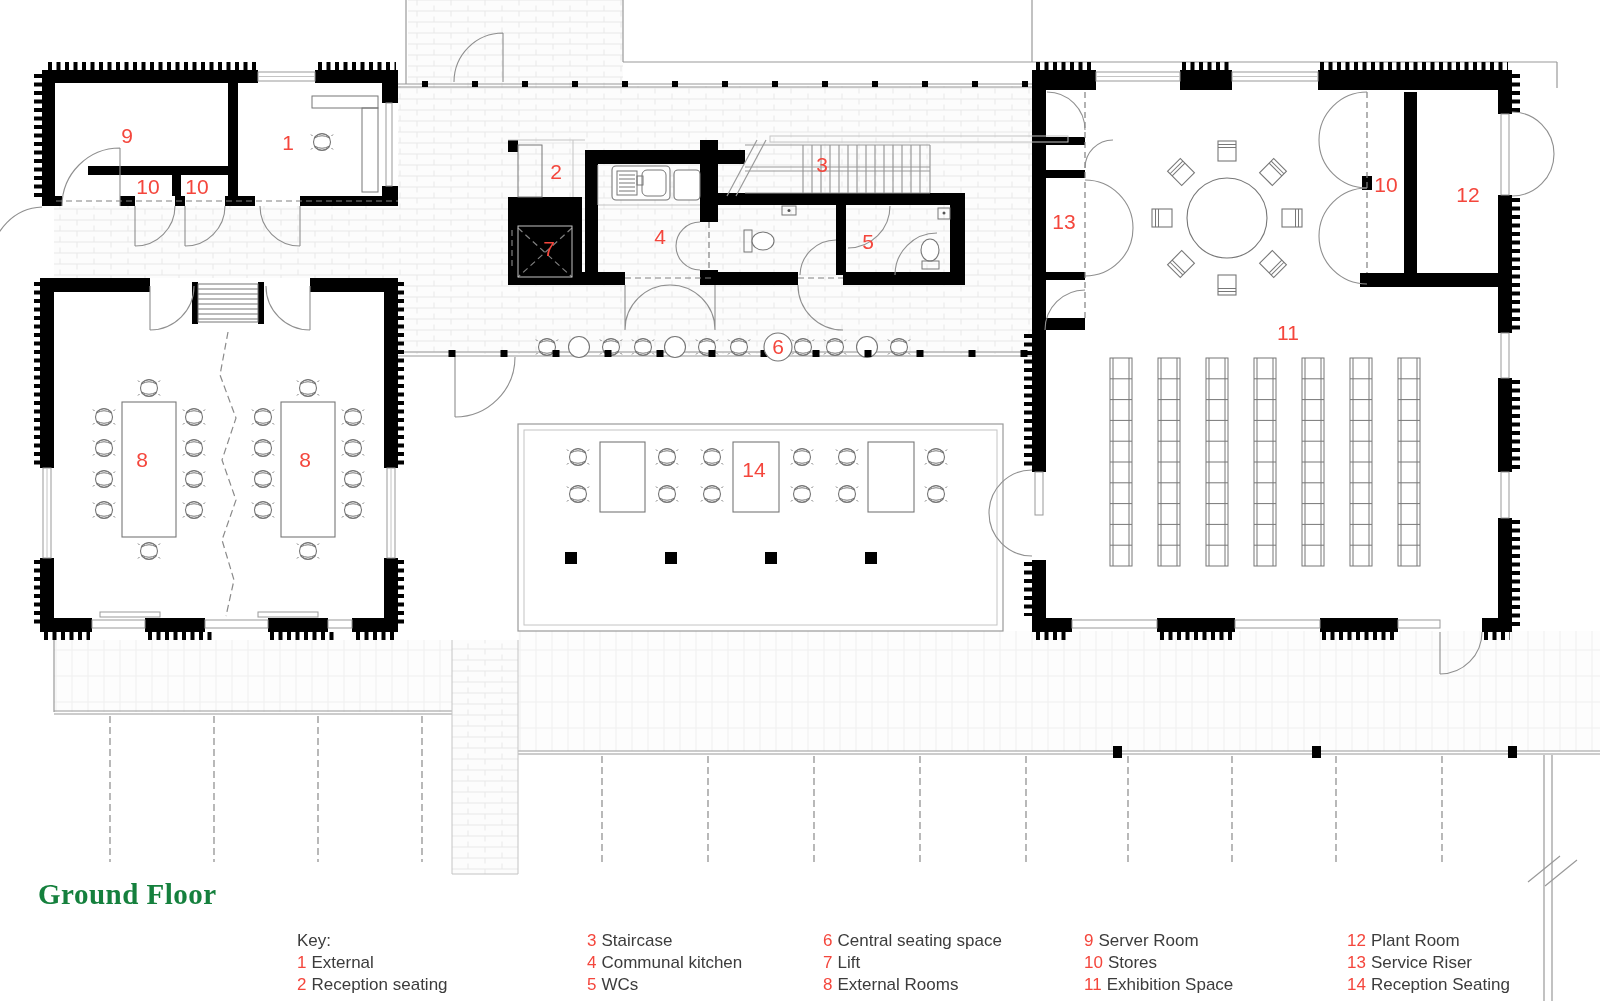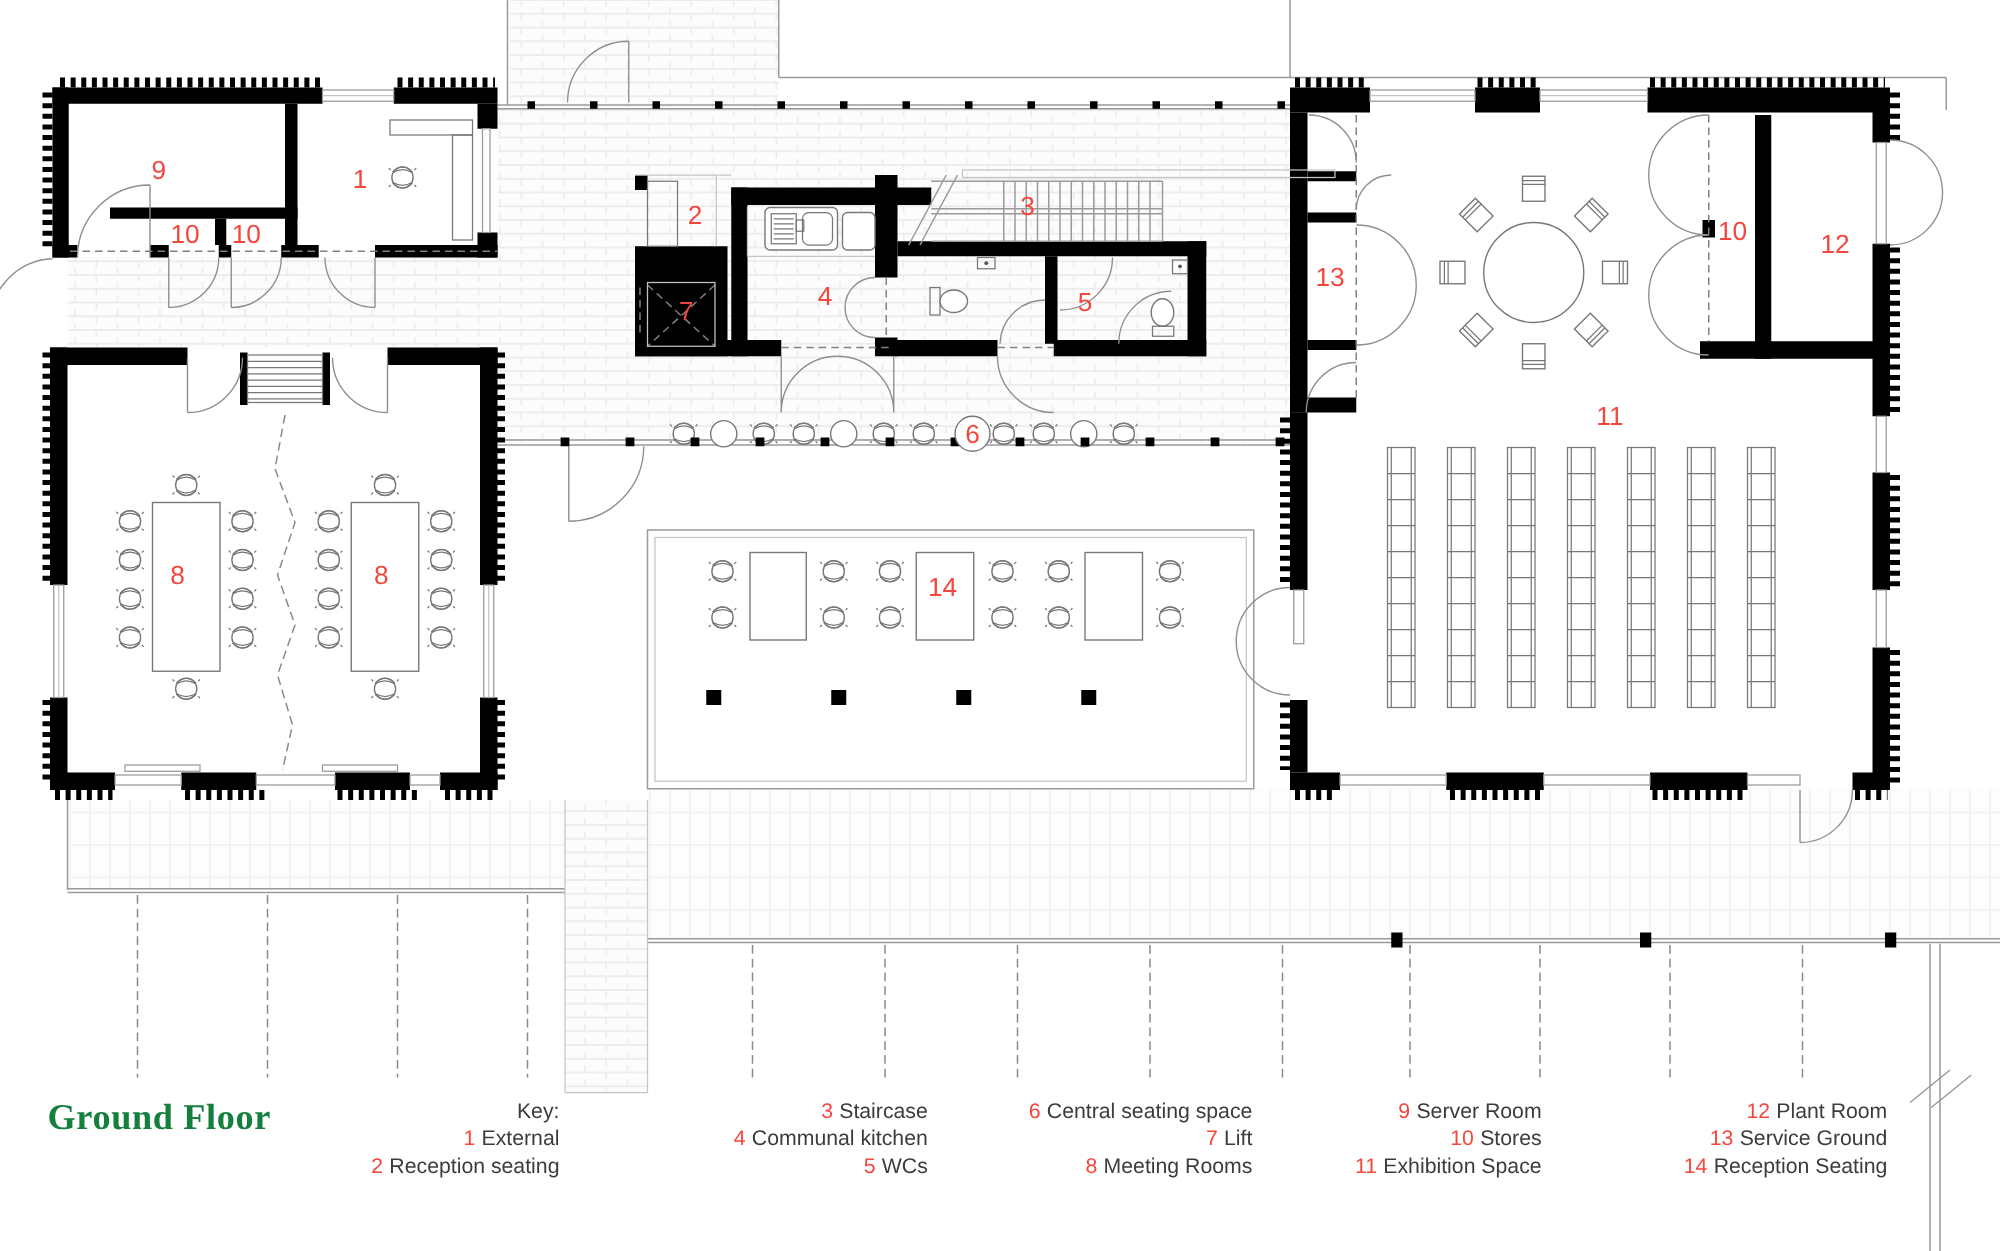--- a/index.html
+++ b/index.html
@@ -12,21 +12,21 @@
   .thin2{stroke:#c4c4c4;stroke-width:1;fill:none;}
   .door{stroke:#8f8f8f;stroke-width:1.1;fill:none;}
   .dash{stroke:#808080;stroke-width:1.2;fill:none;stroke-dasharray:6 4;}
   .dashz{stroke:#8a8a8a;stroke-width:1.2;fill:none;stroke-dasharray:7 4;}
   .furn{stroke:#777;stroke-width:1.1;fill:#fff;}
   .furnl{stroke:#777;stroke-width:1;fill:none;}
   .win{fill:#fff;stroke:#999;stroke-width:1;}
   .post{fill:#000;}
   .roomnum{font:21px "Liberation Sans",sans-serif;text-anchor:middle;}
   #title{position:absolute;font:bold 29px "Liberation Serif",serif;letter-spacing:.5px;}
-  .leg-col{position:absolute;top:878px;text-align:right;}
+  .leg-col{position:absolute;top:930px;}
   .leg-line{font:17px "Liberation Sans",sans-serif;color:#3c3c3c;line-height:22px;white-space:nowrap;}
   .leg-num{margin-right:5px;}
 </style>
 </head>
 <body>
 
 <div id="canvas">
 
 <svg width="1600" height="1001" viewBox="0 0 1600 1001">
   <defs>
@@ -440,27 +440,27 @@
         <div class="leg-line"><span class="leg-num" style="color: rgb(244, 70, 60);">2</span><span>Reception seating</span></div>
       </div>
       <div class="leg-col" style="left: 562px; margin-left: 25px;">
         <div class="leg-line"><span class="leg-num" style="color: rgb(244, 70, 60);">3</span><span>Staircase</span></div>
         <div class="leg-line"><span class="leg-num" style="color: rgb(244, 70, 60);">4</span><span>Communal kitchen</span></div>
         <div class="leg-line"><span class="leg-num" style="color: rgb(244, 70, 60);">5</span><span>WCs</span></div>
       </div>
       <div class="leg-col" style="left: 823px;">
         <div class="leg-line"><span class="leg-num" style="color: rgb(244, 70, 60);">6</span><span>Central seating space</span></div>
         <div class="leg-line"><span class="leg-num" style="color: rgb(244, 70, 60);">7</span><span>Lift</span></div>
-        <div class="leg-line"><span class="leg-num" style="color: rgb(244, 70, 60);">8</span><span>Meeting Rooms</span></div>
+        <div class="leg-line"><span class="leg-num" style="color: rgb(244, 70, 60);">8</span><span>External Rooms</span></div>
       </div>
       <div class="leg-col" style="left: 1084px;">
         <div class="leg-line"><span class="leg-num" style="color: rgb(244, 70, 60);">9</span><span>Server Room</span></div>
         <div class="leg-line"><span class="leg-num" style="color: rgb(244, 70, 60);">10</span><span>Stores</span></div>
         <div class="leg-line"><span class="leg-num" style="color: rgb(244, 70, 60);">11</span><span>Exhibition Space</span></div>
       </div>
       <div class="leg-col" style="left: 1347px;">
         <div class="leg-line"><span class="leg-num" style="color: rgb(244, 70, 60);">12</span><span>Plant Room</span></div>
-        <div class="leg-line"><span class="leg-num" style="color: rgb(244, 70, 60);">13</span><span>Service Ground</span></div>
+        <div class="leg-line"><span class="leg-num" style="color: rgb(244, 70, 60);">13</span><span>Service Riser</span></div>
         <div class="leg-line"><span class="leg-num" style="color: rgb(244, 70, 60);">14</span><span>Reception Seating</span></div>
       </div>
     </div>
 
 </div>
 
 </body></html>

